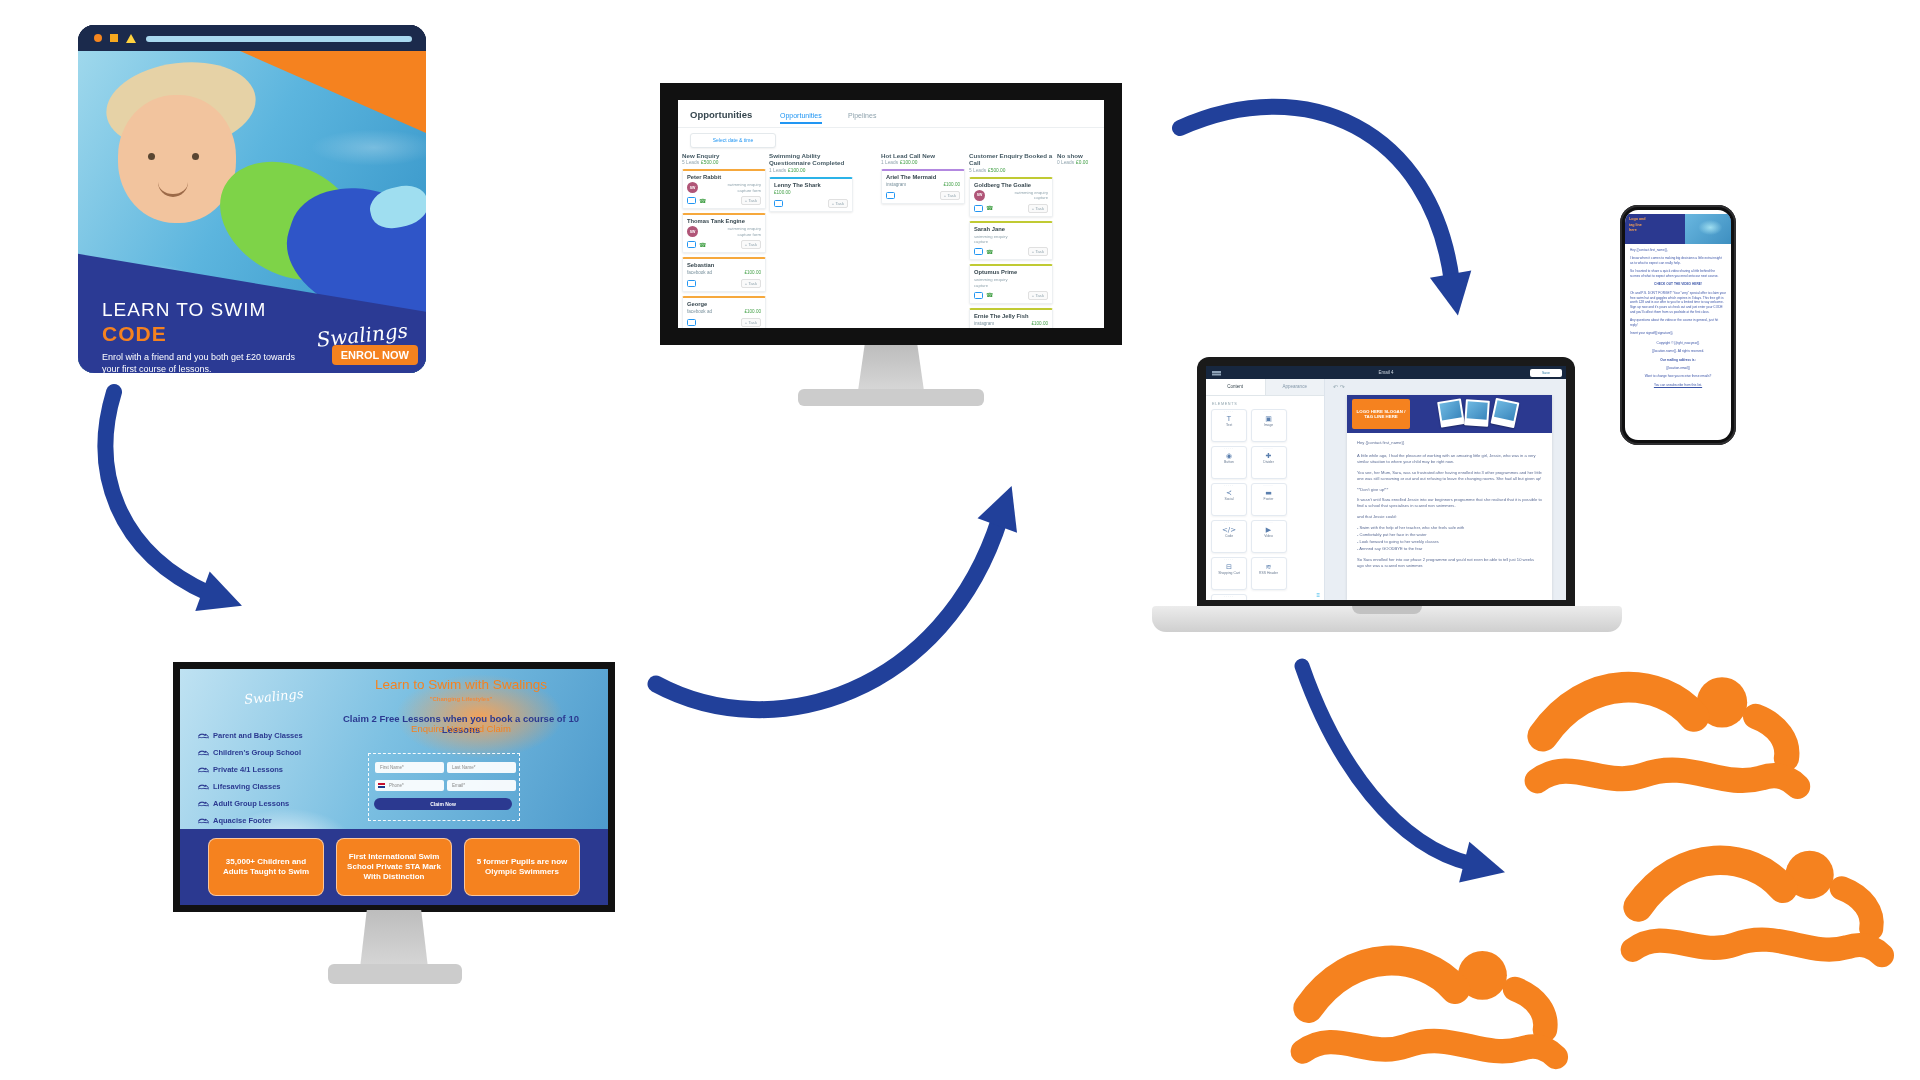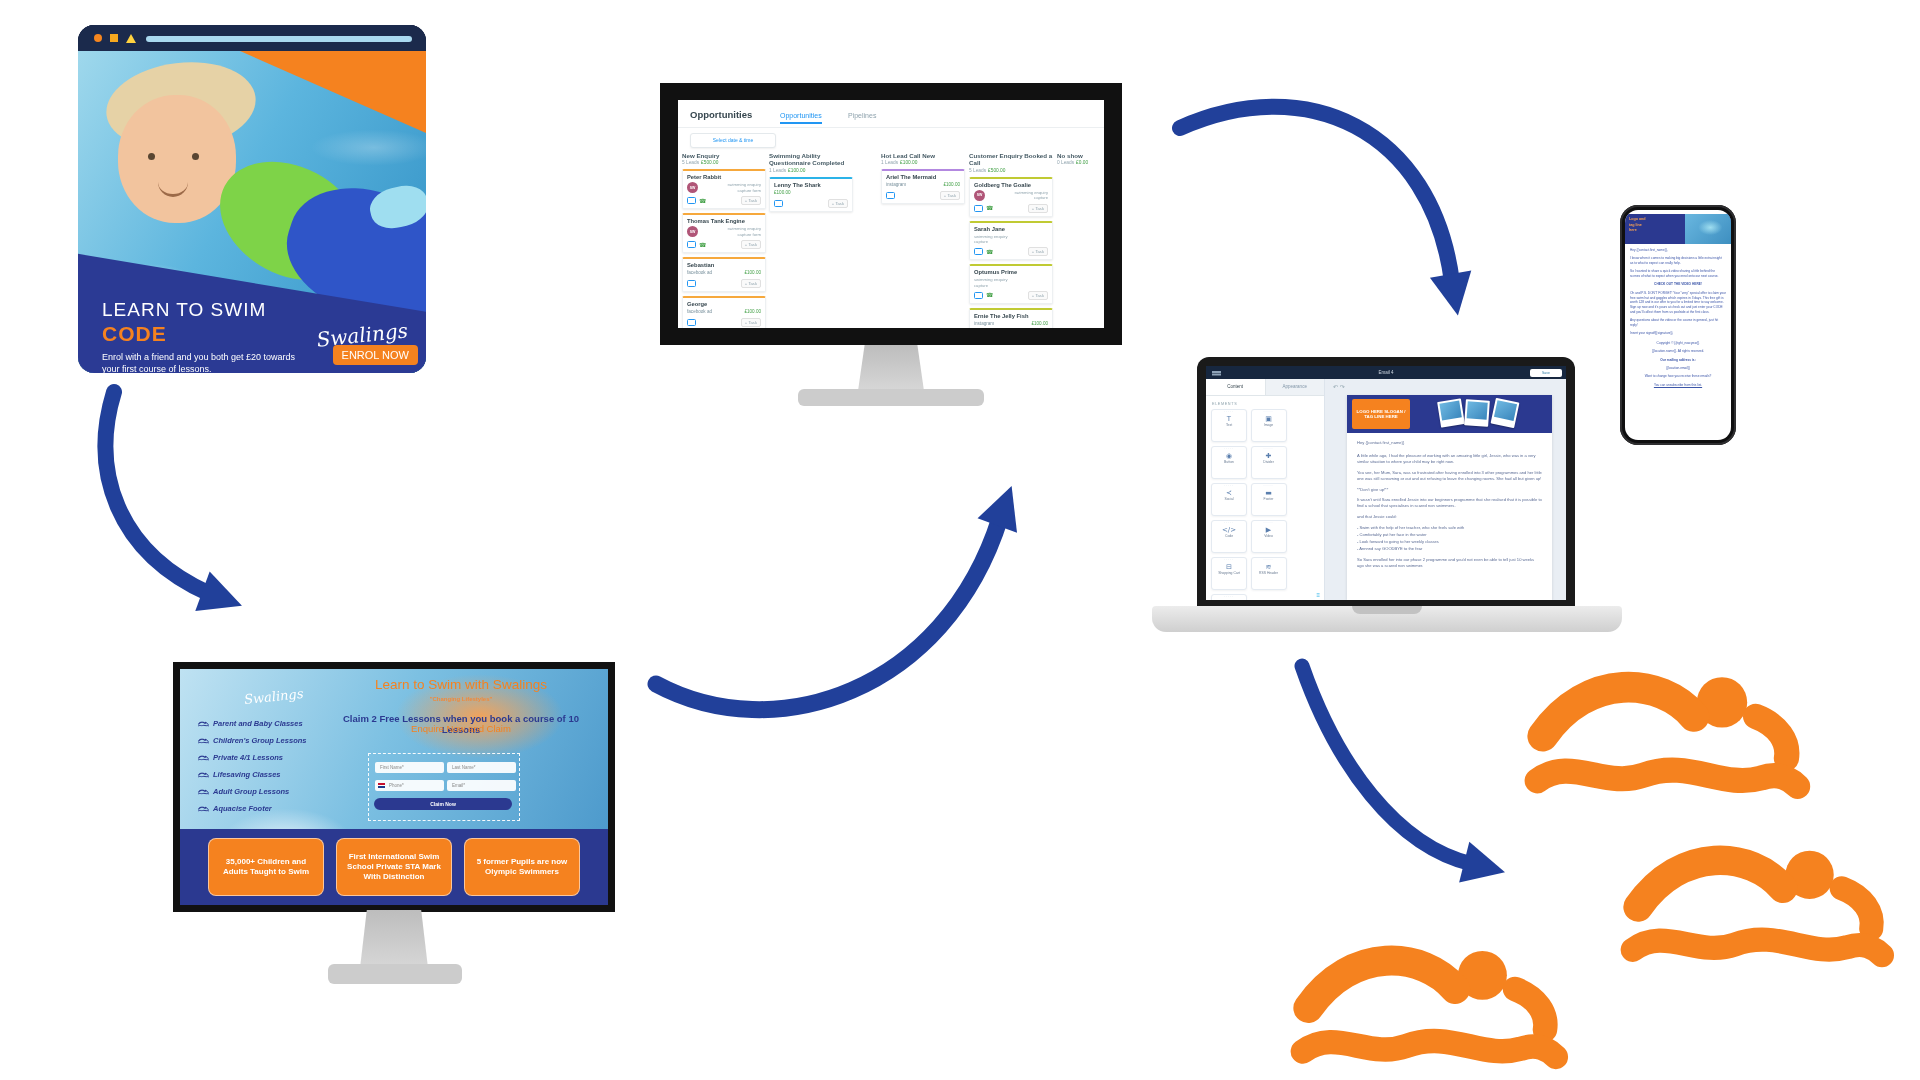--- a/index.html
+++ b/index.html
@@ -40,21 +40,21 @@
           background:#2f55c8;transform:rotate(18deg);}
   .armband{position:absolute;left:292px;top:136px;width:58px;height:40px;border-radius:45%;
            background:#9fdef0;transform:rotate(-14deg);}
   .wedge{position:absolute;right:0;top:0;width:186px;height:82px;background:#f5821f;
          clip-path:polygon(0 0,100% 0,100% 100%);}
   .ad-overlay{position:absolute;inset:0;background:#2b3a94;
          clip-path:polygon(0 63%,100% 81%,100% 100%,0 100%);}
   .ad-h1{left:24px;top:248px;color:#fff;font-size:19px;letter-spacing:1px;font-weight:400;}
   .ad-h2{left:24px;top:271px;color:#f5821f;font-size:21px;font-weight:bold;letter-spacing:1px;}
   .ad-body{left:24px;top:300px;width:205px;color:#fff;font-size:9px;line-height:1.35;}
-  .ad-cta{right:8px;bottom:8px;background:#f5821f;color:#fff;font-size:11px;font-weight:normal;
+  .ad-cta{right:8px;bottom:8px;background:#f5821f;color:#fff;font-size:11px;font-weight:bold;
           padding:4px 9px;border-radius:4px;}
   .ad-logo{right:18px;top:272px;color:#fff;font-family:"DejaVu Serif",serif;font-style:italic;
            font-size:20px;transform:rotate(-6deg);}
   .ad-logo small{display:block;font-size:9px;text-align:center;letter-spacing:3px;}
 
   
   .bezel{background:#111;border-radius:0;z-index:2;}
   .screen{position:absolute;background:#fff;overflow:hidden;}
   .stand-neck{background:linear-gradient(#bdbdbd,#d7d7d7);clip-path:polygon(10% 0,90% 0,100% 100%,0 100%);z-index:2;}
   .stand-base{background:#cccccc;border-radius:6px;z-index:2;}
@@ -64,21 +64,21 @@
   .m2 .screen{left:7px;top:7px;width:428px;height:236px;}
   .lp-photo{position:absolute;inset:0;
      background:radial-gradient(120px 60px at 70% 20%,#f0a35c,transparent 70%),
                 radial-gradient(90px 50px at 25% 75%,rgba(255,255,255,.8),transparent 75%),
                 radial-gradient(140px 70px at 55% 90%,rgba(255,255,255,.7),transparent 75%),
                 linear-gradient(115deg,#bfe2f2 0%,#7cc0e2 45%,#4795c9 100%);}
   .lp-logo{left:64px;top:20px;color:#fff;font-family:"DejaVu Serif",serif;font-style:italic;
            font-size:13px;transform:rotate(-6deg);}
   .lp-title{left:150px;top:8px;width:262px;text-align:center;color:#f5821f;font-size:13.5px;font-weight:normal;}
   .lp-sub{left:150px;top:27px;width:262px;text-align:center;color:#f08a3c;font-size:6px;font-weight:bold;}
-  .lp-classes{left:18px;top:46px;font-style:italic;}
+  .lp-classes{left:18px;top:58px;}
   .lp-li{display:flex;align-items:center;gap:4px;height:17px;color:#2b3990;font-size:7.5px;font-weight:bold;}
   .lp-li svg{width:11px;height:6px;}
   .lp-offer1{left:152px;top:44px;width:258px;text-align:center;color:#2b3990;font-size:9.5px;font-weight:bold;line-height:1.2;}
   .lp-offer2{left:152px;top:54px;width:258px;text-align:center;color:#f5821f;font-size:9.5px;font-weight:normal;}
   .lp-form{left:188px;top:84px;width:150px;height:66px;border:1px dashed rgba(255,255,255,.95);}
   .lp-form input{position:absolute;width:64px;height:11px;border:0;border-radius:2px;
        background:rgba(255,255,255,.93);font-size:4.5px;padding:0 0 0 5px;color:#555;
        font-family:"Liberation Sans",sans-serif;}
   .lp-form input::placeholder{color:#8a8a8a;}
   .fi1{left:6px;top:8px;} .fi2{left:78px;top:8px;} .fi3{left:6px;top:26px;padding-left:14px!important;width:55px!important;} .fi4{left:78px;top:26px;}
@@ -407,21 +407,21 @@
         <div class="lp-li">
             <svg viewBox="0 0 100 50" color="#2b3990">
               <use href="#swimmer"></use>
             </svg>
             <span>Parent and Baby Classes</span>
           </div>
         <div class="lp-li">
             <svg viewBox="0 0 100 50" color="#2b3990">
               <use href="#swimmer"></use>
             </svg>
-            <span>Children's Group Lessons</span>
+            <span>Children's Group School</span>
           </div>
         <div class="lp-li">
             <svg viewBox="0 0 100 50" color="#2b3990">
               <use href="#swimmer"></use>
             </svg>
             <span>Private 4/1 Lessons</span>
           </div>
         <div class="lp-li">
             <svg viewBox="0 0 100 50" color="#2b3990">
               <use href="#swimmer"></use>

